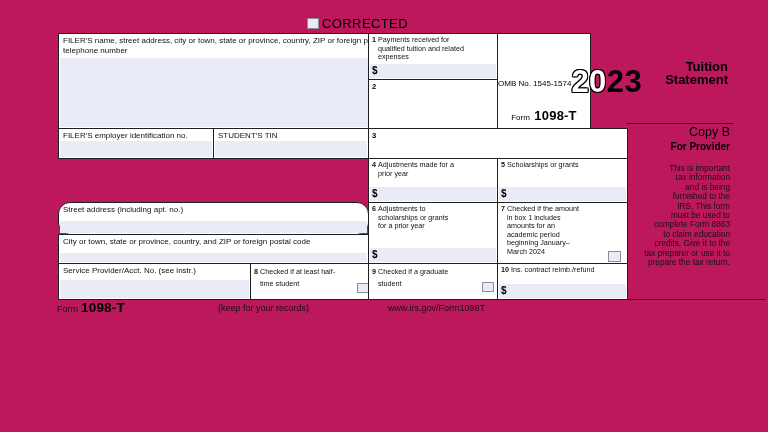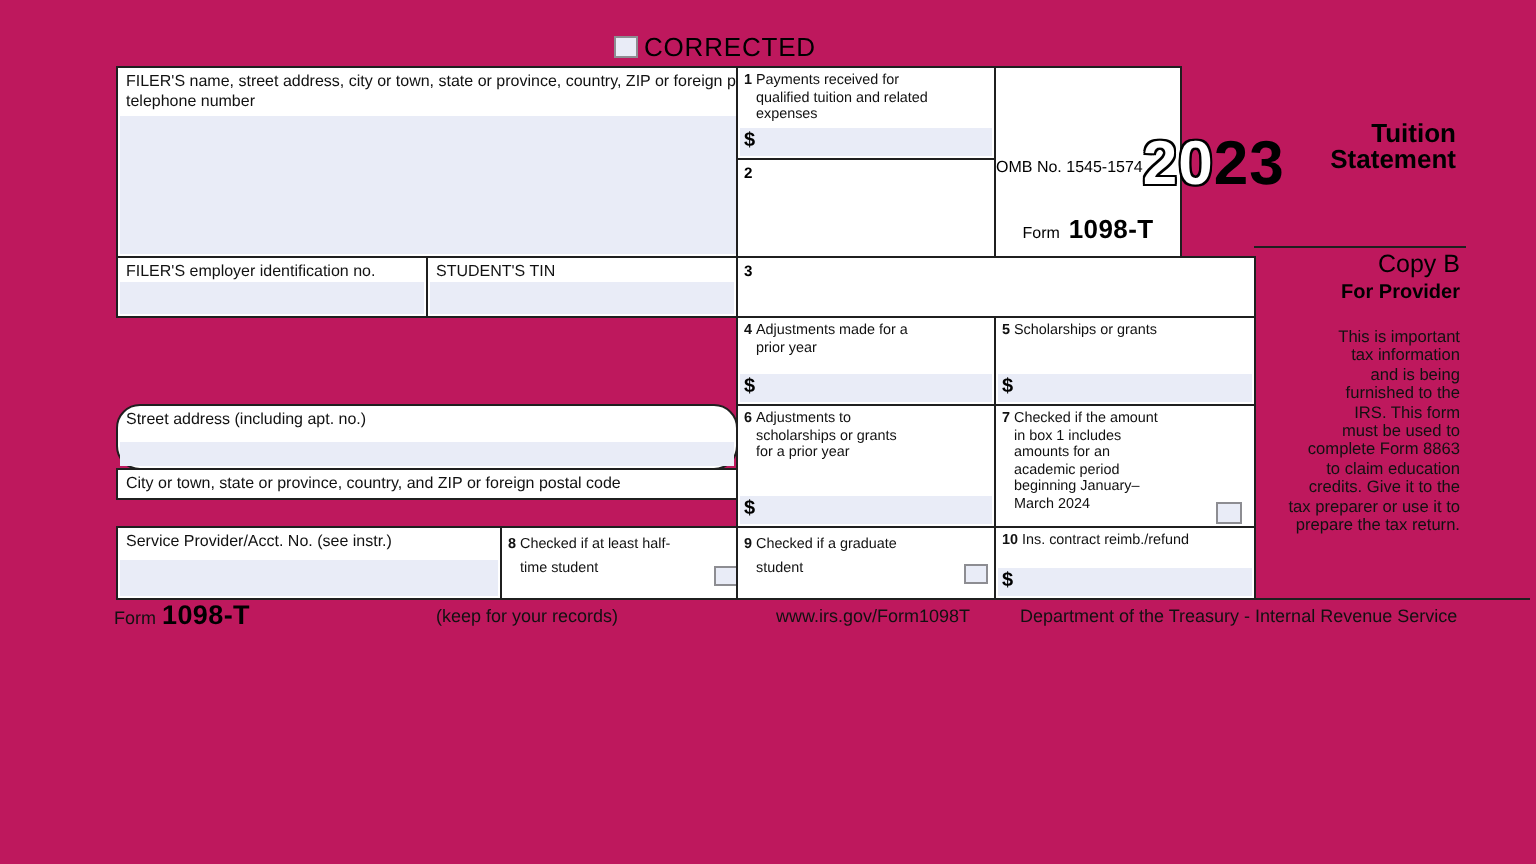--- a/index.html
+++ b/index.html
@@ -107,21 +107,21 @@
       </div>
     <div class="dbar">
         <span class="cur">$</span>
       </div>
   </div>
 
   <div class="cell" style="left:58px;top:202px;width:311px;height:33px;border-radius:12px;">
     <div class="seclab">Street address (including apt. no.)</div>
     <div class="fill" style="top:18px;bottom:1px;"></div>
   </div>
-  <div class="cell" style="left:58px;top:234px;width:311px;height:16px;">
+  <div class="cell" style="left:58px;top:234px;width:311px;height:30px;">
     <div class="seclab">City or town, state or province, country, and ZIP or foreign postal code</div>
     <div class="fill" style="top:18px;bottom:1px;"></div>
   </div>
   <div class="cell" style="left:368px;top:202px;width:130px;height:62px;">
     <div class="bl">
         <span class="n">6</span>
         <span class="t w80">Adjustments to scholarships or grants for a prior year</span>
       </div>
     <div class="dbar">
         <span class="cur">$</span>
@@ -183,15 +183,14 @@
 tax preparer or use it to
 prepare the tax return.</div>
   </div>
 
   <div id="footer-form" class="ftr">
     <span>Form</span>
     <span class="fn">1098-T</span>
   </div>
   <div id="footer-keep" class="ftr">(keep for your records)</div>
   <div id="footer-url" class="ftr">www.irs.gov/Form1098T</div>
-  <div id="footer-dept" class="ftr">Department of the Treasury - Internal Revenue Service</div>
 
 </div>
 
 </body></html>

